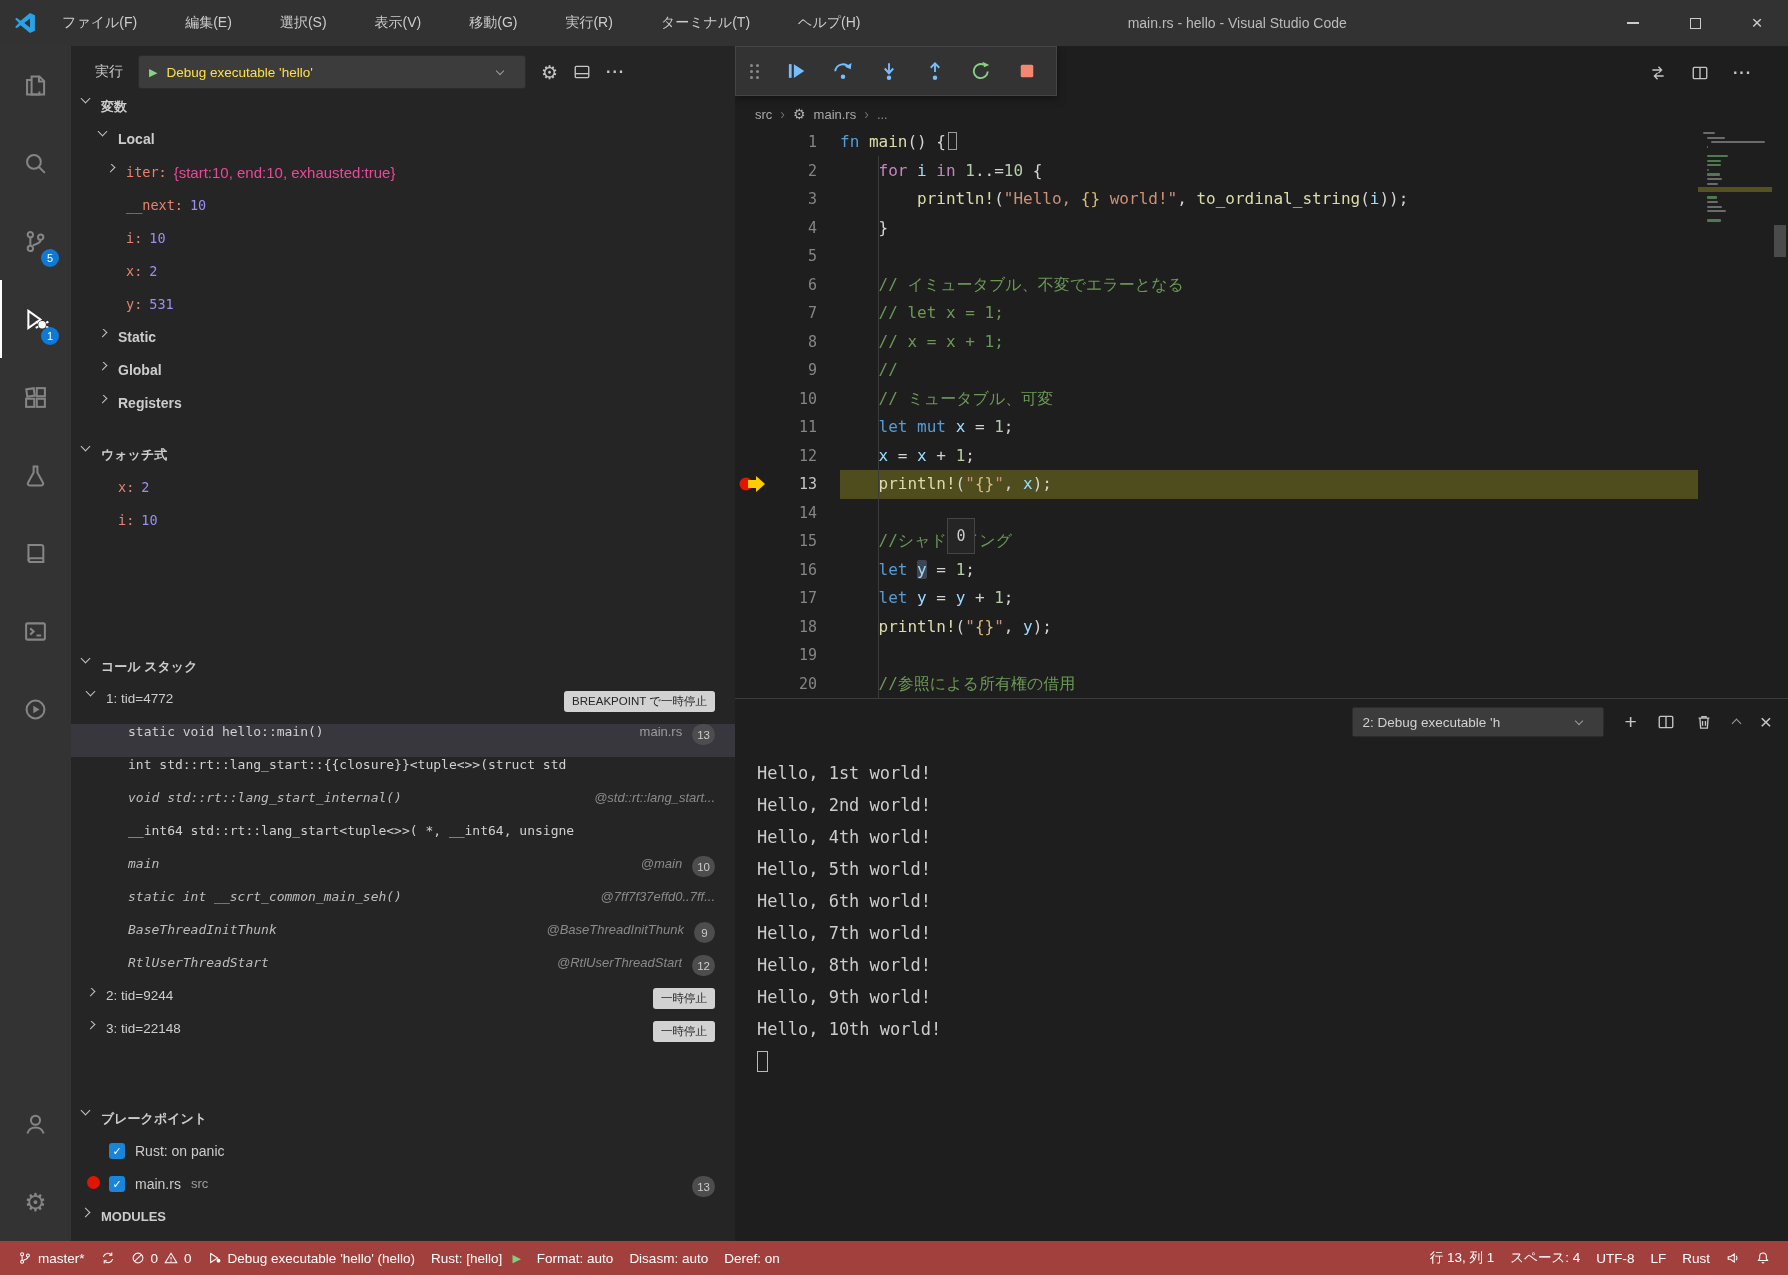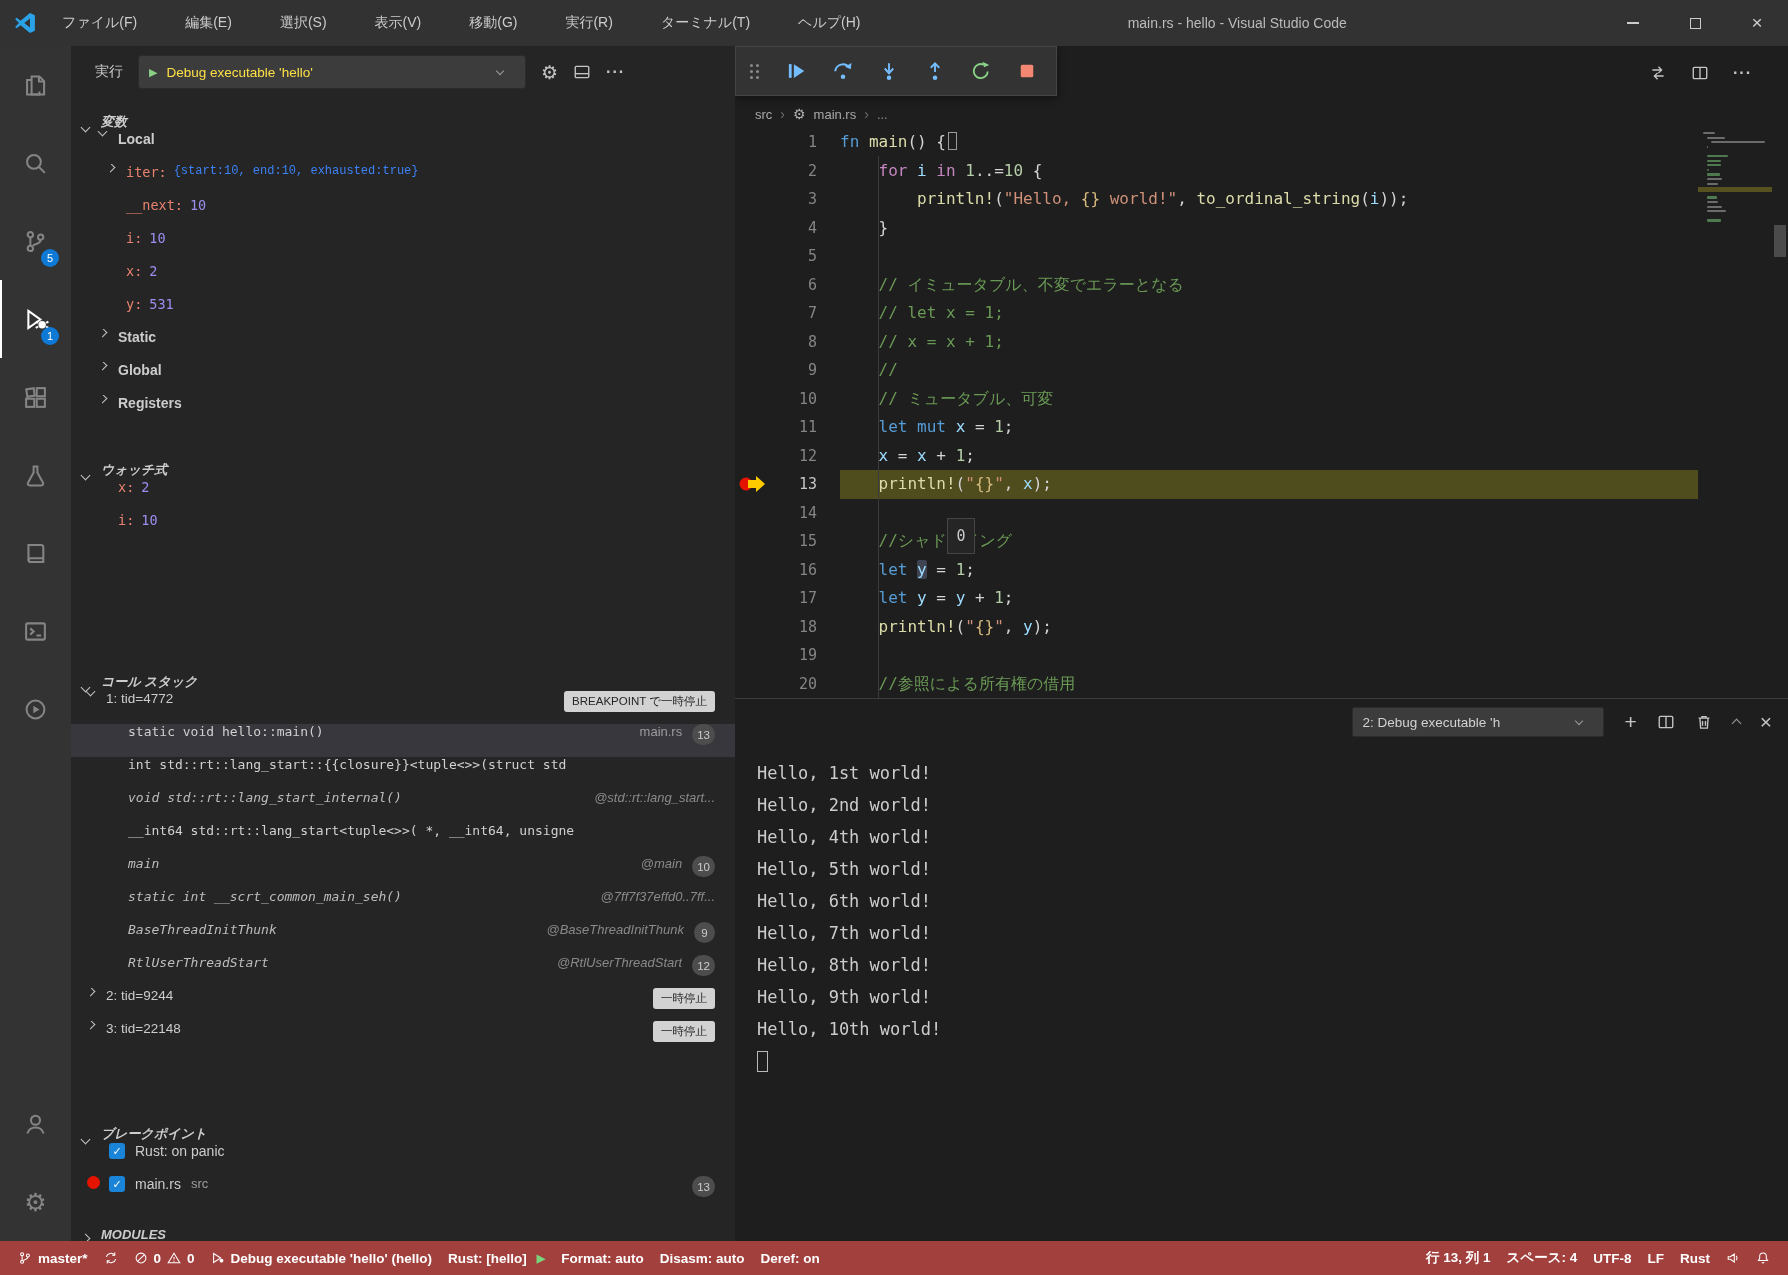--- a/index.html
+++ b/index.html
@@ -53,31 +53,31 @@
   .sb-content{flex:1;display:flex;flex-direction:column;overflow:hidden;}
   .spacer-18{height:18px;flex:none;} .spacer-113{height:113px;flex:none;} .spacer-56{height:56px;flex:none;}
 
   .chev{width:7px;height:7px;border-right:1.5px solid #c5c5c5;border-bottom:1.5px solid #c5c5c5;display:inline-block;flex:none;}
   .chev.right{transform:rotate(-45deg);margin-right:12px;}
   .chev.down{transform:rotate(45deg);margin-right:12px;margin-top:-3px;}
   .chev.up{transform:rotate(-135deg);margin-top:3px;}
   .chev.dim{border-color:#9d9d9d;}
   .chev.sm{width:6px;height:6px;}
 
-  .sb-sec-head{height:33px;display:flex;align-items:flex-end;padding:0 20px 0 11px;flex:none;font-style:italic;}
+  .sb-sec-head{height:33px;display:flex;align-items:flex-start;padding:0 20px 0 11px;flex:none;}
   .sec-title{font-weight:700;font-size:13px;color:#cccccc;white-space:nowrap;}
   .sb-row{height:33px;display:flex;align-items:flex-start;padding-right:20px;overflow:hidden;flex:none;}
   .lvl1{padding-left:28px;}
   .scope-label{font-weight:700;color:#cccccc;}
   .lvl2{padding-left:36px;}
   .chev-pad{width:19px;flex:none;}
   .var-name{color:var(--var-name);font-family:"DejaVu Sans Mono",monospace;font-size:13.5px;white-space:nowrap;}
   .var-sep{display:inline-block;width:7px;flex:none;}
   .var-num{color:var(--var-num);font-family:"DejaVu Sans Mono",monospace;font-size:13.5px;white-space:nowrap;}
-  .var-val{color:#3b82f6;font-family:Liberation Mono, monospace;font-size:12px;white-space:nowrap;overflow:hidden;}
+  .var-val{color:#ec4899;font-family:Liberation Sans, sans-serif;font-size:15px;white-space:nowrap;overflow:hidden;}
   .lvl1w{padding-left:47px;}
 
   .thread{padding-left:16px;}
   .thread-label{font-size:13.5px;color:#cccccc;white-space:nowrap;}
   .state-badge{background:#d2d2d2;color:#262626;font-size:11.5px;padding:3px 8px;border-radius:3px;white-space:nowrap;flex:none;}
   .frame{padding-left:57px;}
   .frame.selected{background:#37373d;}
   .frame-name{font-family:"DejaVu Sans Mono",monospace;font-size:13px;color:#d0d0d0;white-space:nowrap;overflow:hidden;flex-shrink:1;}
   .frame-name.ext{font-style:italic;color:#bdbdbd;}
   .frame-src{color:#9d9d9d;font-size:13px;margin-left:12px;white-space:nowrap;flex:none;}
@@ -134,21 +134,21 @@
   .ptab{display:flex;align-items:center;margin-right:28px;color:#9d9d9d;font-size:14px;border-bottom:1px solid transparent;white-space:nowrap;}
   .ptab.active{color:#e7e7e7;border-bottom-color:#e7e7e7;}
   .panel-actions{margin-left:auto;display:flex;align-items:center;gap:20px;color:#c5c5c5;}
   .panel-select{display:flex;align-items:center;background:#3c3c3c;border:1px solid #2b2b2c;border-radius:2px;height:30px;width:252px;padding:0 9px;gap:8px;font-size:13.5px;color:#d2d2d2;}
   .sel-text{flex:1;white-space:nowrap;overflow:hidden;}
   .terminal{flex:1;padding:12px 0 0 22px;font-family:"DejaVu Sans Mono",monospace;font-size:17px;line-height:32px;color:#cccccc;overflow:hidden;}
   .term-cursor{width:11px;height:21px;border:1.5px solid #b9b9b9;margin-top:6px;}
 
   
   .statusbar{height:34px;background:var(--status-bg);display:flex;align-items:center;color:#ffffff;font-size:13.5px;padding:0 10px;}
-  .sb-group{display:flex;align-items:center;height:100%;font-weight:bold;}
+  .sb-group{display:flex;align-items:center;height:100%;}
   .sb-right{margin-left:auto;}
   .sb-item{display:flex;align-items:center;gap:6px;padding:0 8px;height:100%;white-space:nowrap;}
   .sb-item svg{stroke:#ffffff;fill:none;stroke-width:1.2;}
   .green-play{color:#7bd47b;font-size:11px;margin-left:4px;}
 </style>
 </head>
 <body>
 
 <div class="titlebar">
   <div class="logo">

